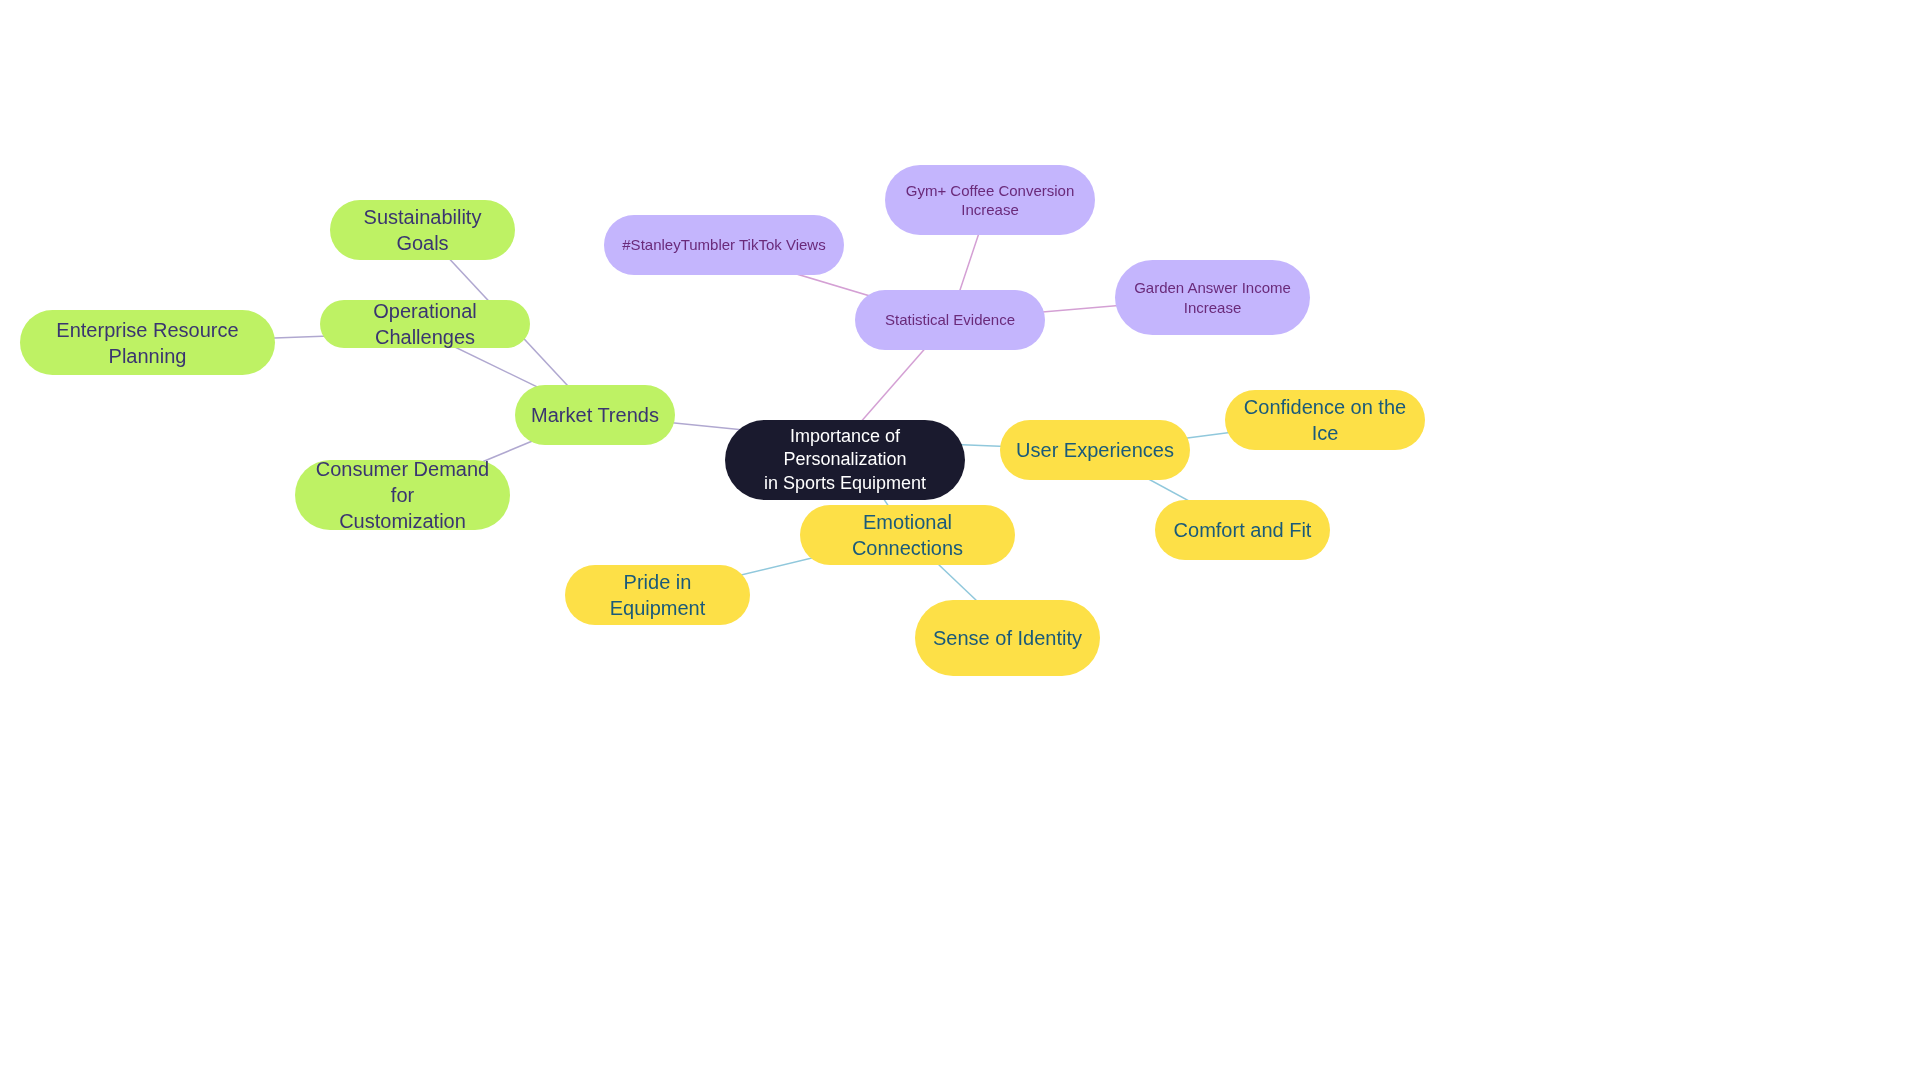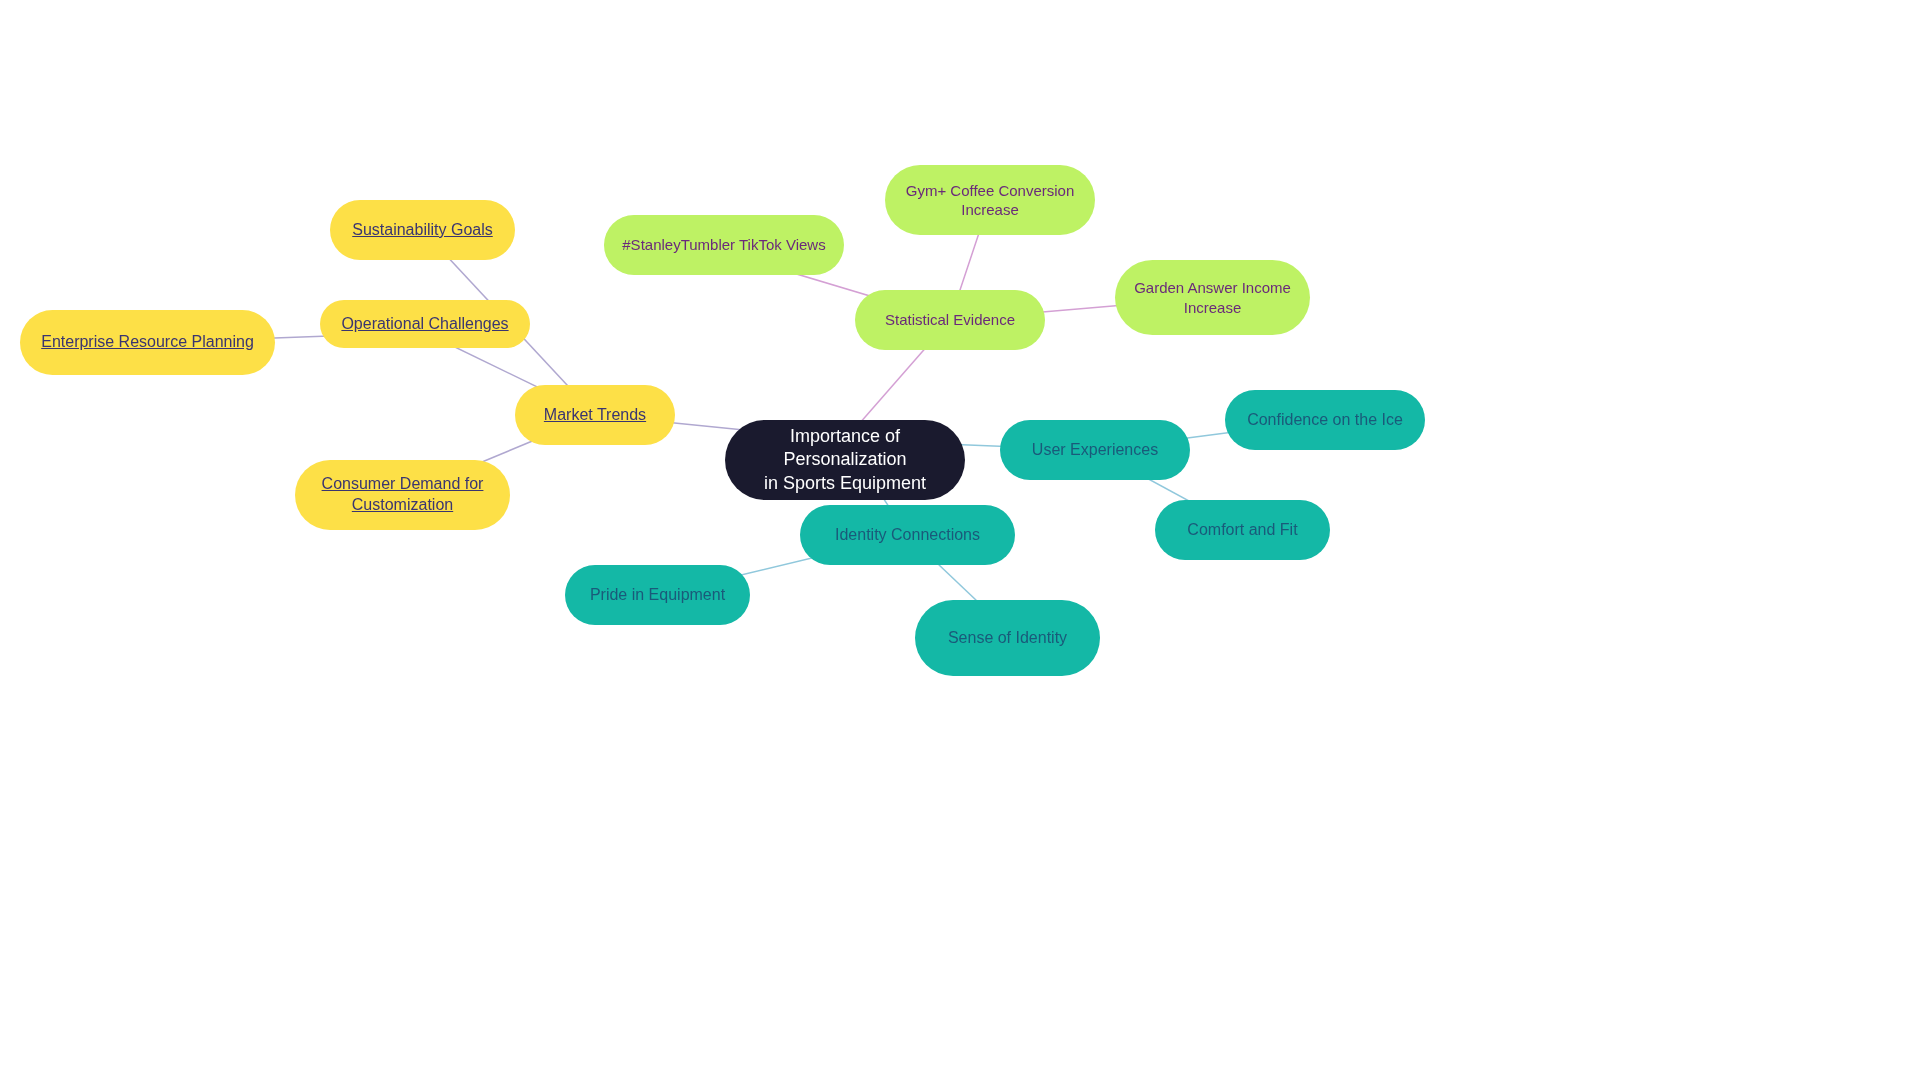--- a/index.html
+++ b/index.html
@@ -31,34 +31,33 @@
       line-height: 1.3;
     }
     .node-center {
       background: #1a1a2e;
       color: #ffffff;
       font-size: 18px;
       font-weight: 500;
       margin-top: 20px;
     }
     .node-purple {
-      background: #fde047;
+      background: #bef264;
       color: #3a3570;
-      font-size: 16px;
-      text-decoration: underline;
+      font-size: 20px;
     }
     .node-pink {
-      background: #bef264;
+      background: #c4b5fd;
       color: #6a2a7a;
       font-size: 15px;
     }
     .node-blue {
-      background: #14b8a6;
+      background: #fde047;
       color: #1a5a7a;
-      font-size: 16px;
+      font-size: 20px;
       text-align: center;
     }
   </style>
 </head>
 <body>
 
 <svg id="connections">
 
 <line x1="845" y1="440" x2="595" y2="415" stroke="#b0a8d0" stroke-width="1.5"></line>
     <line x1="595" y1="415" x2="422.5" y2="230" stroke="#b0a8d0" stroke-width="1.5"></line>
@@ -83,15 +82,15 @@
 <div class="node node-purple" style="left: 320px; top: 300px; width: 210px; height: 48px; padding: 8px 16px;">Operational Challenges</div>
 <div class="node node-purple" style="left: 295px; top: 460px; width: 215px; height: 70px; padding: 8px 16px;">Consumer Demand for<br>Customization</div>
 <div class="node node-purple" style="left: 20px; top: 310px; width: 255px; height: 65px; padding: 8px 16px;">Enterprise Resource Planning</div>
 <div class="node node-pink" style="left: 855px; top: 290px; width: 190px; height: 60px; padding: 8px 16px;">Statistical Evidence</div>
 <div class="node node-pink" style="left: 604px; top: 215px; width: 240px; height: 60px; padding: 24px 16px;">#StanleyTumbler TikTok Views</div>
 <div class="node node-pink" style="left: 885px; top: 165px; width: 210px; height: 70px; padding: 8px 16px;">Gym+ Coffee Conversion<br>Increase</div>
 <div class="node node-pink" style="left: 1115px; top: 260px; width: 195px; height: 75px; padding: 8px 16px;">Garden Answer Income<br>Increase</div>
 <div class="node node-blue" style="left: 1000px; top: 420px; width: 190px; height: 60px; padding: 8px 16px;">User Experiences</div>
 <div class="node node-blue" style="left: 1225px; top: 390px; width: 200px; height: 60px; padding: 8px 16px;">Confidence on the Ice</div>
 <div class="node node-blue" style="left: 1155px; top: 500px; width: 175px; height: 60px; padding: 8px 16px;">Comfort and Fit</div>
-<div class="node node-blue" style="left: 800px; top: 505px; width: 215px; height: 60px; padding: 8px 16px;">Identity Connections</div>
+<div class="node node-blue" style="left: 800px; top: 505px; width: 215px; height: 60px; padding: 8px 16px;">Emotional Connections</div>
 <div class="node node-blue" style="left: 565px; top: 565px; width: 185px; height: 60px; padding: 8px 16px;">Pride in Equipment</div>
 <div class="node node-blue" style="left: 915px; top: 600px; width: 185px; height: 76px; padding: 8px 16px;">Sense of Identity</div>
 
 </body></html>

